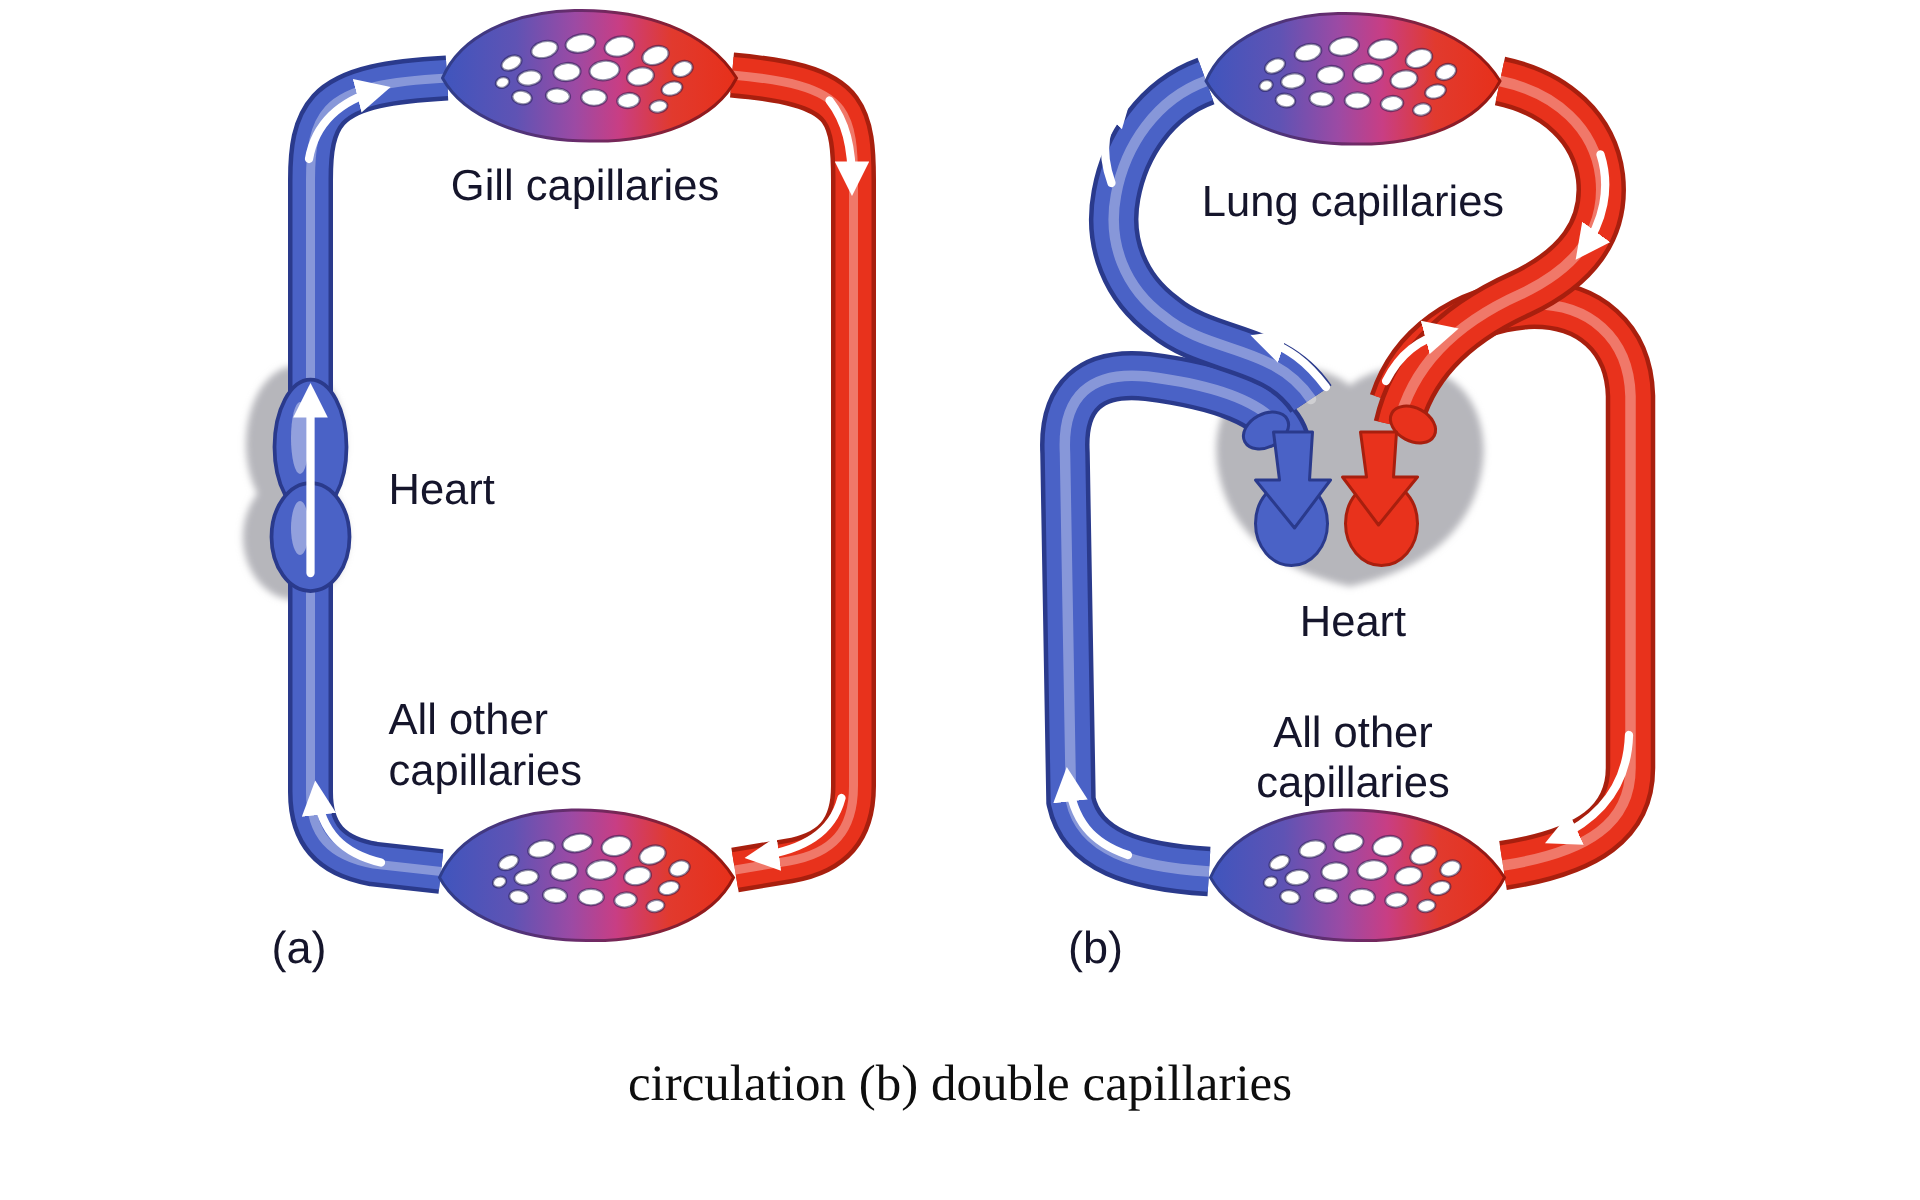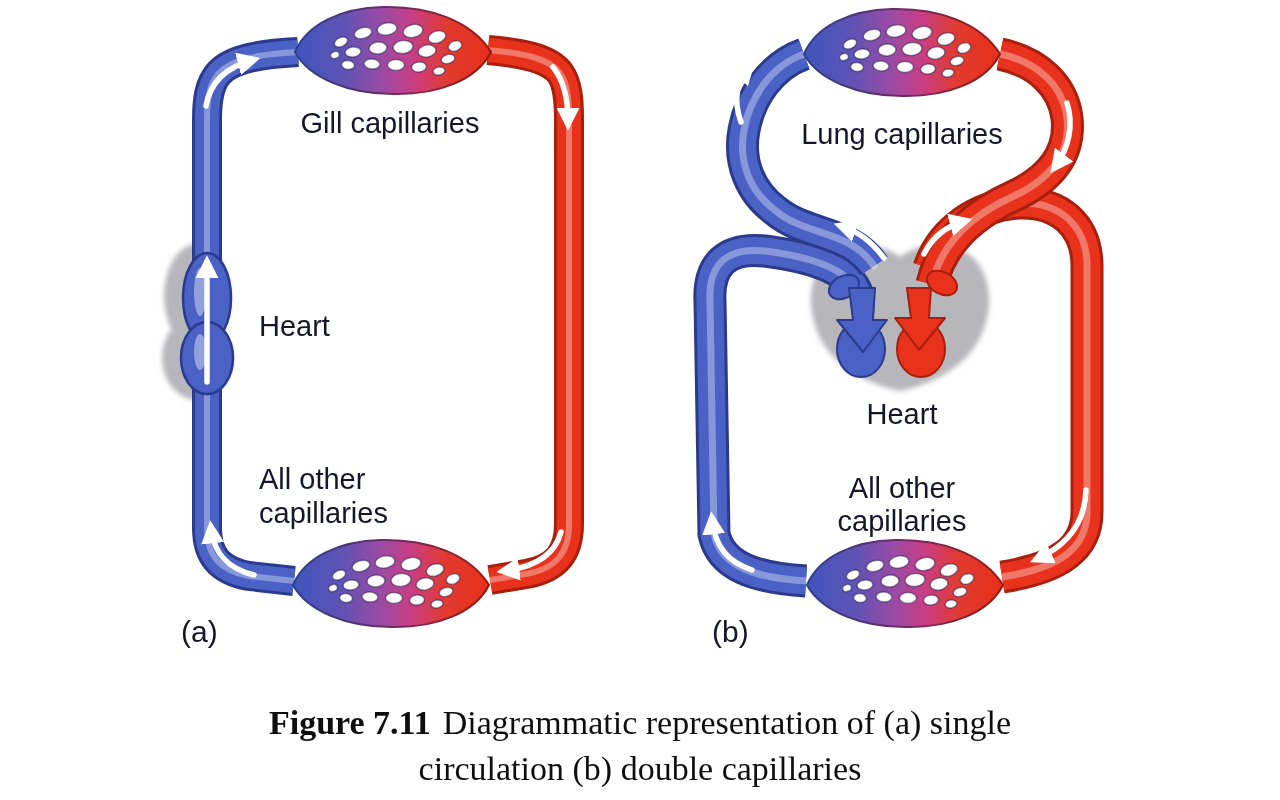--- a/index.html
+++ b/index.html
@@ -171,17 +171,14 @@
 
     <text class="diag-label" x="902" y="144" text-anchor="middle">Lung capillaries</text>
     <text class="diag-label" x="902" y="424" text-anchor="middle">Heart</text>
     <text class="diag-label" x="902" y="498" text-anchor="middle">All other</text>
     <text class="diag-label" x="902" y="531" text-anchor="middle">capillaries</text>
     <text class="panel-letter" x="712" y="642">(b)</text>
   </g>
 </svg>
 
 <div class="caption">
-  <div class="cap-line">
-    <span class="cap-label">Figure 7.11</span><span>Diagrammatic representation of (a) single</span>
-  </div>
   <div class="cap-line">circulation (b) double capillaries</div>
 </div>
 
 </body></html>

